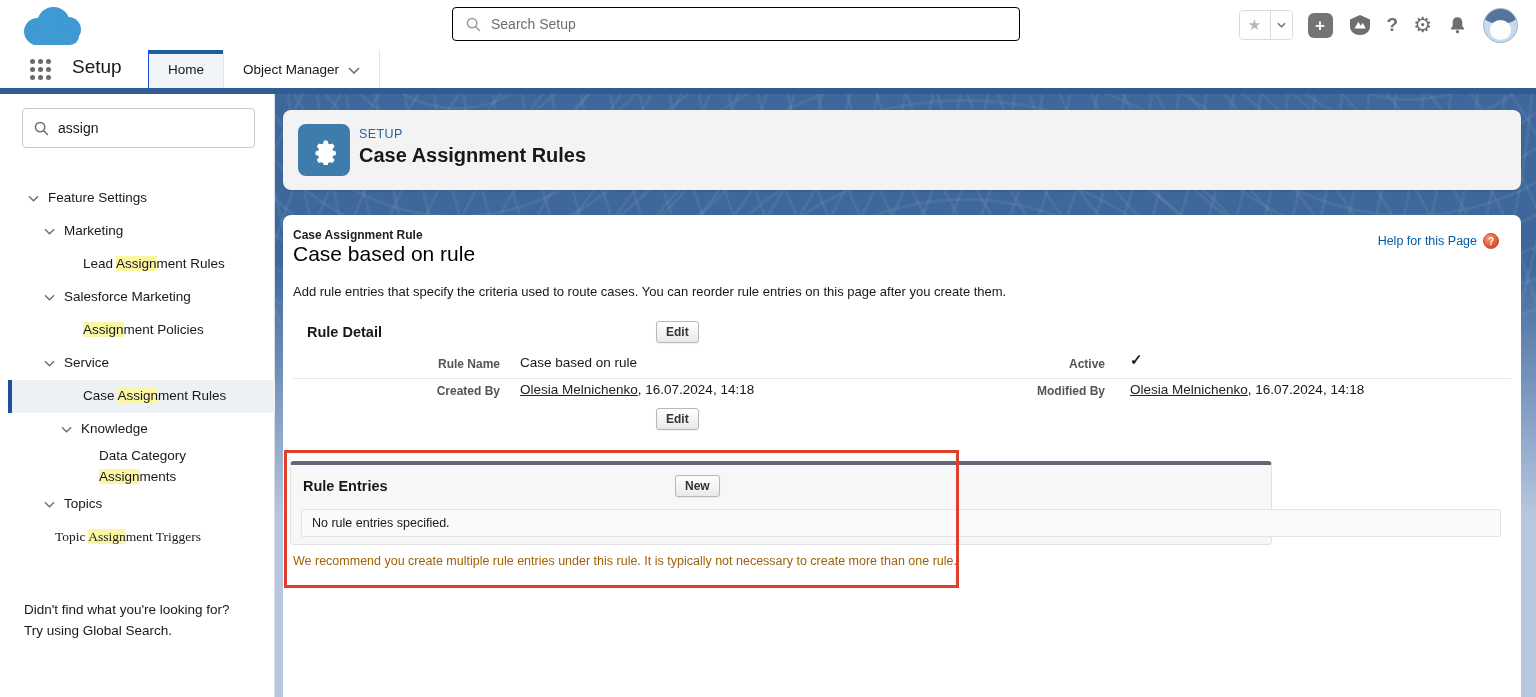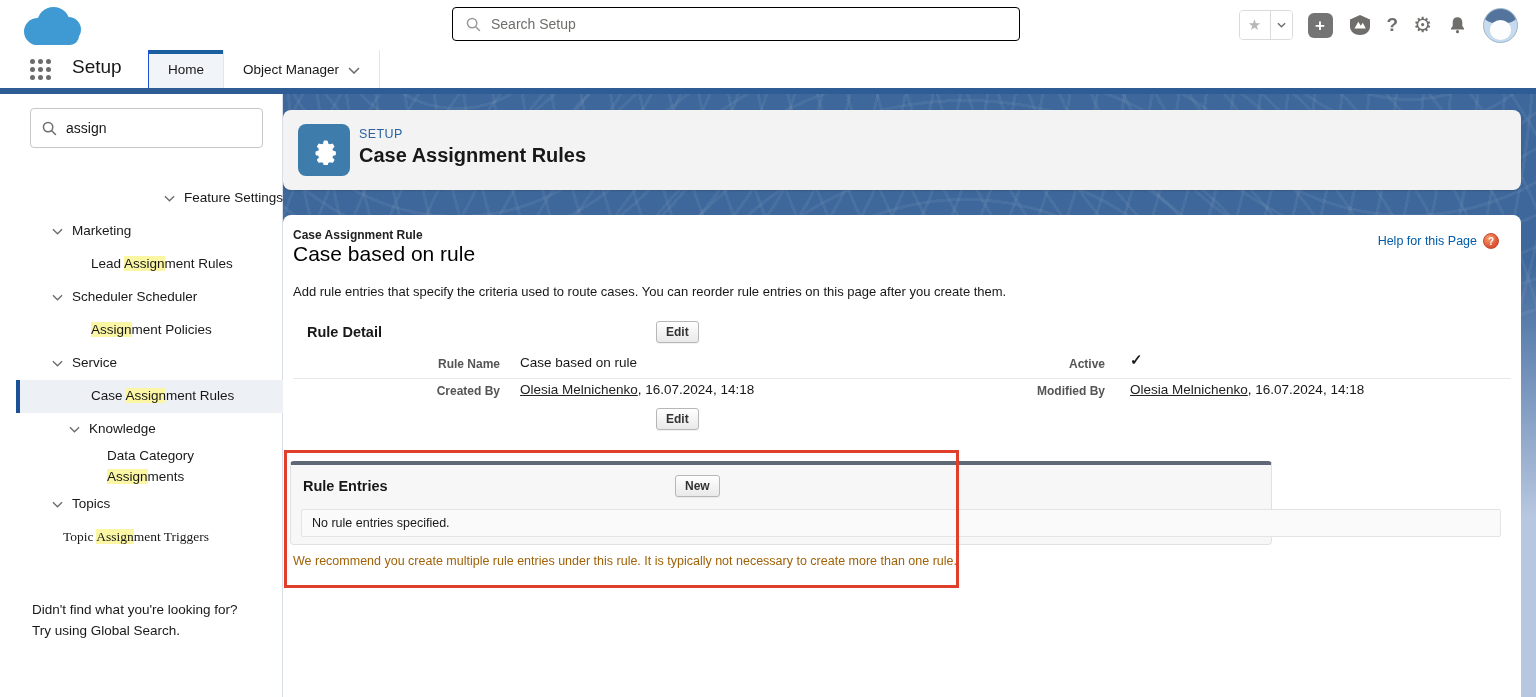--- a/index.html
+++ b/index.html
@@ -39,21 +39,21 @@
   .app-name { position:absolute; left:72px; top:6px; font-size:19px; color:#181818; }
   .tabs { position:absolute; left:148px; top:0; height:38px; display:flex; }
   .tab { height:38px; display:flex; align-items:center; padding:0 19px; font-size:13.5px; color:#181818; border-right:1px solid #e5e5e5; position:relative; background:#fff; cursor:pointer; }
   .tab.active { background:#f1f4f9; border-left:1px solid #1d4ed8; }
   .tab.active::before { content:""; position:absolute; left:0; top:0; width:100%; height:4px; background:#1b5f9e; }
   .tab .chev { margin-left:9px; }
 
   .brand-line { position:absolute; left:0; top:88px; width:1536px; height:6px; background:#2e5c94; z-index:9; }
 
   
-  .sidebar { position:absolute; left:16px; top:94px; width:267px; height:603px; background:#fff; border-right:1px solid #d8dee8; z-index:5; }
+  .sidebar { position:absolute; left:8px; top:94px; width:267px; height:603px; background:#fff; border-right:1px solid #d8dee8; z-index:5; }
   .side-search { position:absolute; left:14px; top:14px; width:233px; height:40px; border:1px solid #c9c7c5; border-radius:4px; display:flex; align-items:center; padding-left:11px; background:#fff; }
   .side-search input { border:none; outline:none; flex:1; margin-left:9px; font-size:14px; color:#181818; font-family:"Liberation Sans",sans-serif; }
   .tree { position:absolute; left:0; top:88px; width:267px; }
   .tree-row { display:flex; align-items:center; min-height:33px; font-size:13.5px; color:#181818; cursor:pointer; line-height:1.55; }
   .tree-row .chev { margin-right:9px; flex:0 0 auto; }
   .tree-row .lbl { display:inline; }
   .tree-row .lbl.narrow { max-width:150px; }
   .tree-row.selected { background:#edf1f6; box-shadow:inset 4px 0 0 #1b5297; }
   .hl { background:#fbf6a4; }
   .side-footer { position:absolute; left:16px; top:505px; font-size:13.5px; color:#181818; line-height:21px; }
@@ -185,40 +185,40 @@
 
   <aside class="sidebar">
     <div class="side-search">
       <svg width="15" height="15" viewBox="0 0 16 16">
           <circle cx="6.5" cy="6.5" r="5" fill="none" stroke="#706e6b" stroke-width="1.6"></circle>
           <line x1="10.4" y1="10.4" x2="14.4" y2="14.4" stroke="#706e6b" stroke-width="1.6" stroke-linecap="round"></line>
         </svg>
       <input value="assign" style="">
     </div>
     <div class="tree" id="tree">
-        <div class="tree-row" style="padding-left: 20px; justify-content: flex-end;">
+        <div class="tree-row" style="padding-left: 20px;">
           <span class="chev"><svg width="11" height="7" viewBox="0 0 12 7">
               <path d="M1 1 L6 6 L11 1" fill="none" stroke="#706e6b" stroke-width="1.5"></path>
             </svg></span>
           <span class="lbl">Feature Settings</span>
         </div>
         <div class="tree-row" style="padding-left: 36px;">
           <span class="chev"><svg width="11" height="7" viewBox="0 0 12 7">
               <path d="M1 1 L6 6 L11 1" fill="none" stroke="#706e6b" stroke-width="1.5"></path>
             </svg></span>
           <span class="lbl">Marketing</span>
         </div>
         <div class="tree-row" style="padding-left: 75px;">
           <span class="lbl">Lead <span class="hl">Assign</span>ment Rules</span>
         </div>
         <div class="tree-row" style="padding-left: 36px;">
           <span class="chev"><svg width="11" height="7" viewBox="0 0 12 7">
               <path d="M1 1 L6 6 L11 1" fill="none" stroke="#706e6b" stroke-width="1.5"></path>
             </svg></span>
-          <span class="lbl">Scheduler Scheduler</span>
+          <span class="lbl">Salesforce Marketing</span>
         </div>
         <div class="tree-row" style="padding-left: 75px;">
           <span class="lbl"><span class="hl">Assign</span>ment Policies</span>
         </div>
         <div class="tree-row" style="padding-left: 36px;">
           <span class="chev"><svg width="11" height="7" viewBox="0 0 12 7">
               <path d="M1 1 L6 6 L11 1" fill="none" stroke="#706e6b" stroke-width="1.5"></path>
             </svg></span>
           <span class="lbl">Service</span>
         </div>

